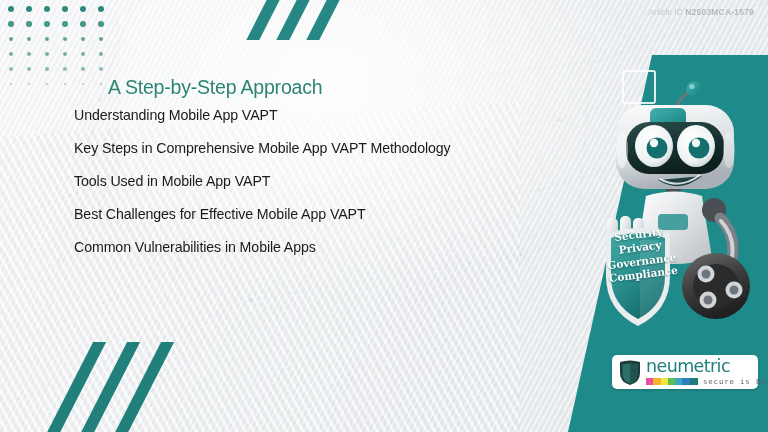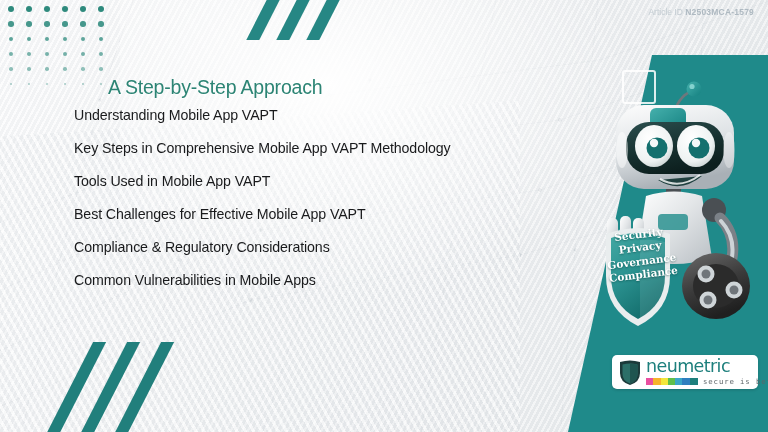--- a/index.html
+++ b/index.html
@@ -232,21 +232,20 @@
   <div class="articleid">
     <span>Article ID</span>
     <b>N2503MCA-1579</b>
   </div>
 
   <div class="toc">
     <div class="toc-item">Understanding Mobile App VAPT</div>
     <div class="toc-item">Key Steps in Comprehensive Mobile App VAPT Methodology</div>
     <div class="toc-item">Tools Used in Mobile App VAPT</div>
     <div class="toc-item">Best Challenges for Effective Mobile App VAPT</div>
-    <div class="toc-item">Compliance &amp; Regulatory Considerations</div>
     <div class="toc-item">Common Vulnerabilities in Mobile Apps</div>
   </div>
 
   <div class="robot">
     <svg viewBox="0 0 185 260">
       <defs>
         <linearGradient id="gMetal" x1="0" y1="0" x2="1" y2="1">
           <stop offset="0%" stop-color="#ffffff"></stop>
           <stop offset="45%" stop-color="#e3e6e8"></stop>
           <stop offset="100%" stop-color="#b9bfc4"></stop>

